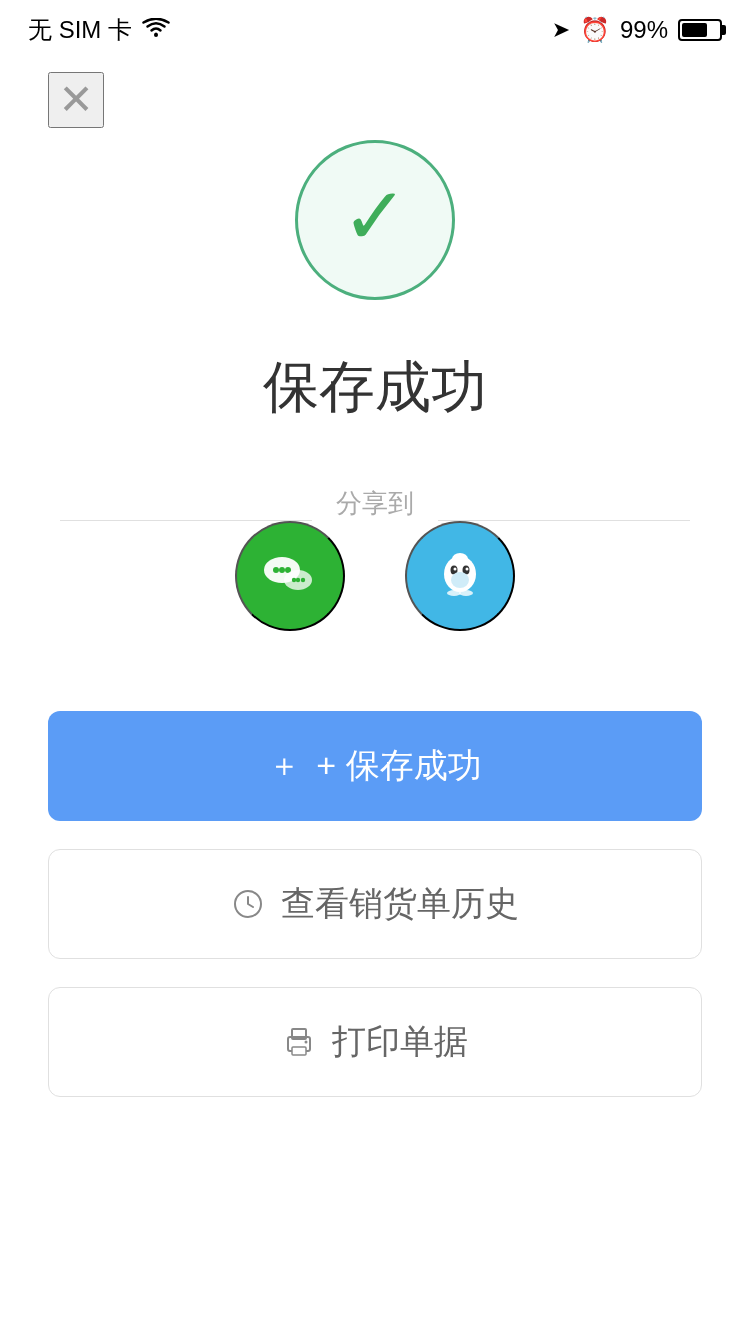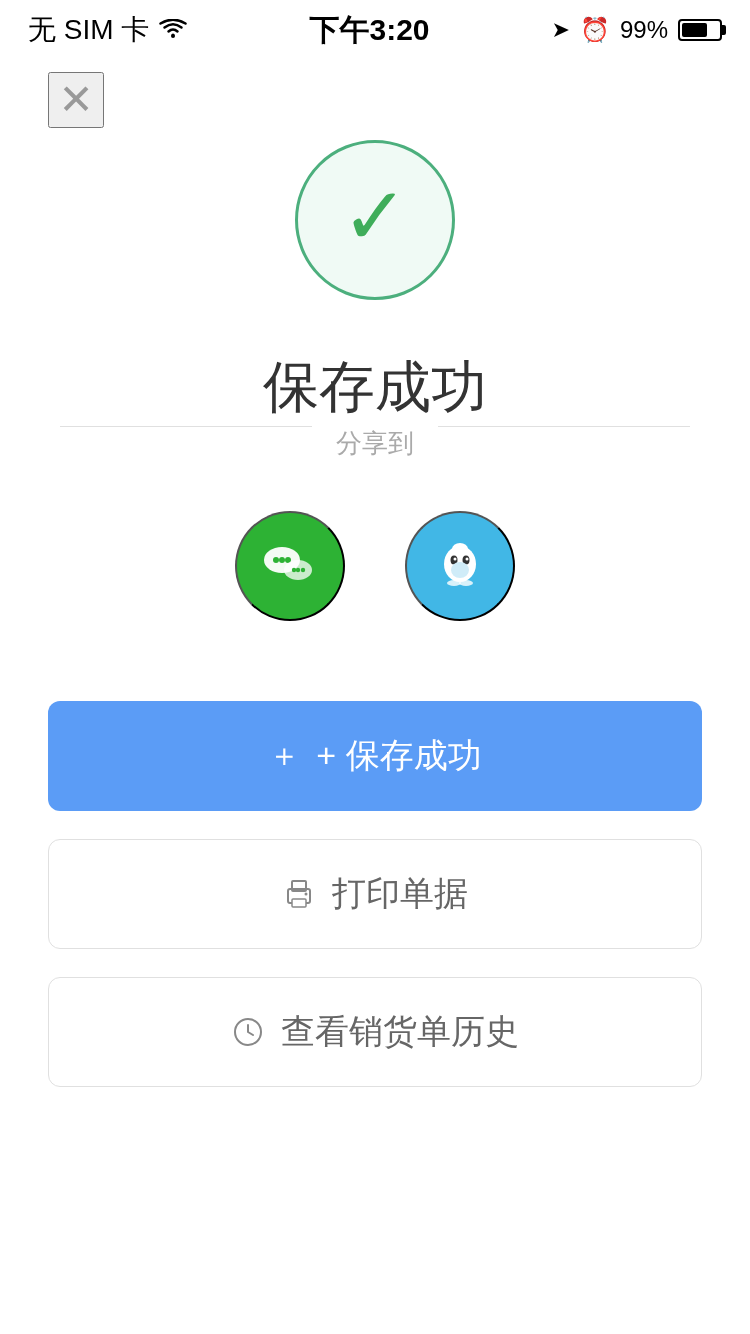--- a/index.html
+++ b/index.html
@@ -20,21 +20,21 @@
       display: flex;
       align-items: center;
       justify-content: space-between;
       padding: 0 28px;
       background: #ffffff;
     }
     .status-left {
       display: flex;
       align-items: center;
       gap: 10px;
-      font-size: 28px;
+      font-size: 24px;
       color: #000;
       font-weight: 500;
     }
     .status-center {
       font-size: 30px;
       font-weight: 600;
       color: #000;
     }
     .status-right {
       display: flex;
@@ -122,29 +122,29 @@
       color: #3fad5a;
       line-height: 1;
       margin-top: -6px;
     }
 
     
     .success-title {
       font-size: 56px;
       font-weight: 500;
       color: #333;
+      margin-bottom: 60px;
     }
 
     
     .share-divider {
       width: 100%;
       display: flex;
-      align-items: flex-start;
+      align-items: flex-end;
       padding: 0 60px;
-      margin-bottom: 50px;
     }
     .divider-line {
       flex: 1;
       height: 1px;
       background: #e0e0e0;
     }
     .divider-text {
       font-size: 26px;
       color: #aaa;
       padding: 0 24px;
@@ -222,21 +222,20 @@
     <span>
       <svg width="28" height="20" viewBox="0 0 28 20">
         <path d="M14 16 L14 16" stroke="#000" stroke-width="3" stroke-linecap="round"></path>
         <path d="M9.5 12.5 Q14 8.5 18.5 12.5" stroke="#000" stroke-width="2.5" fill="none" stroke-linecap="round"></path>
         <path d="M5.5 8.5 Q14 2 22.5 8.5" stroke="#000" stroke-width="2.5" fill="none" stroke-linecap="round"></path>
         <path d="M1.5 4.5 Q14 -3 26.5 4.5" stroke="#000" stroke-width="2.5" fill="none" stroke-linecap="round"></path>
         <circle cx="14" cy="17" r="2" fill="#000"></circle>
       </svg>
     </span>
   </div>
-  <div class="status-center">下午3:20</div>
   <div class="status-right">
     <span style="font-size:22px;">➤</span>
     <span style="font-size:24px;">⏰</span>
     <span>99%</span>
     <div class="battery-container">
       <div class="battery-box">
         <div class="battery-fill"></div>
       </div>
     </div>
   </div>
@@ -297,39 +296,39 @@
         <ellipse cx="30" cy="34" rx="9" ry="8" fill="#d0ecf8"></ellipse>
       </svg>
     </button>
   </div>
 
   <div class="action-buttons">
 
     <button class="action-btn btn-primary">
       <span class="btn-icon">＋</span>
       <span style="font-size:34px;color:#fff;">+ 保存成功</span>
+    </button>
+
+    <button class="action-btn btn-secondary">
+      <span class="btn-icon" style="color:#888;">
+        <svg width="34" height="34" viewBox="0 0 34 34" fill="none">
+          <circle cx="17" cy="17" r="13" stroke="#888" stroke-width="2"></circle>
+          <path d="M17 10 L17 17 L22 20" stroke="#888" stroke-width="2" stroke-linecap="round" stroke-linejoin="round"></path>
+        </svg>
+      </span>
+      <span style="color:#666;font-size:34px;">查看销货单历史</span>
     </button>
 
     <button class="action-btn btn-secondary">
       <span class="btn-icon" style="color:#888;">
         <svg width="34" height="34" viewBox="0 0 34 34" fill="none">
           <rect x="6" y="12" width="22" height="14" rx="2" stroke="#888" stroke-width="2"></rect>
           <rect x="10" y="22" width="14" height="8" rx="1" fill="white" stroke="#888" stroke-width="1.5"></rect>
           <rect x="10" y="4" width="14" height="10" rx="1" stroke="#888" stroke-width="2"></rect>
           <circle cx="24" cy="17" r="1.5" fill="#888"></circle>
         </svg>
       </span>
       <span style="color:#666;font-size:34px;">打印单据</span>
     </button>
 
-    <button class="action-btn btn-secondary">
-      <span class="btn-icon" style="color:#888;">
-        <svg width="34" height="34" viewBox="0 0 34 34" fill="none">
-          <circle cx="17" cy="17" r="13" stroke="#888" stroke-width="2"></circle>
-          <path d="M17 10 L17 17 L22 20" stroke="#888" stroke-width="2" stroke-linecap="round" stroke-linejoin="round"></path>
-        </svg>
-      </span>
-      <span style="color:#666;font-size:34px;">查看销货单历史</span>
-    </button>
-
   </div>
 
 </div>
 
 </body></html>

